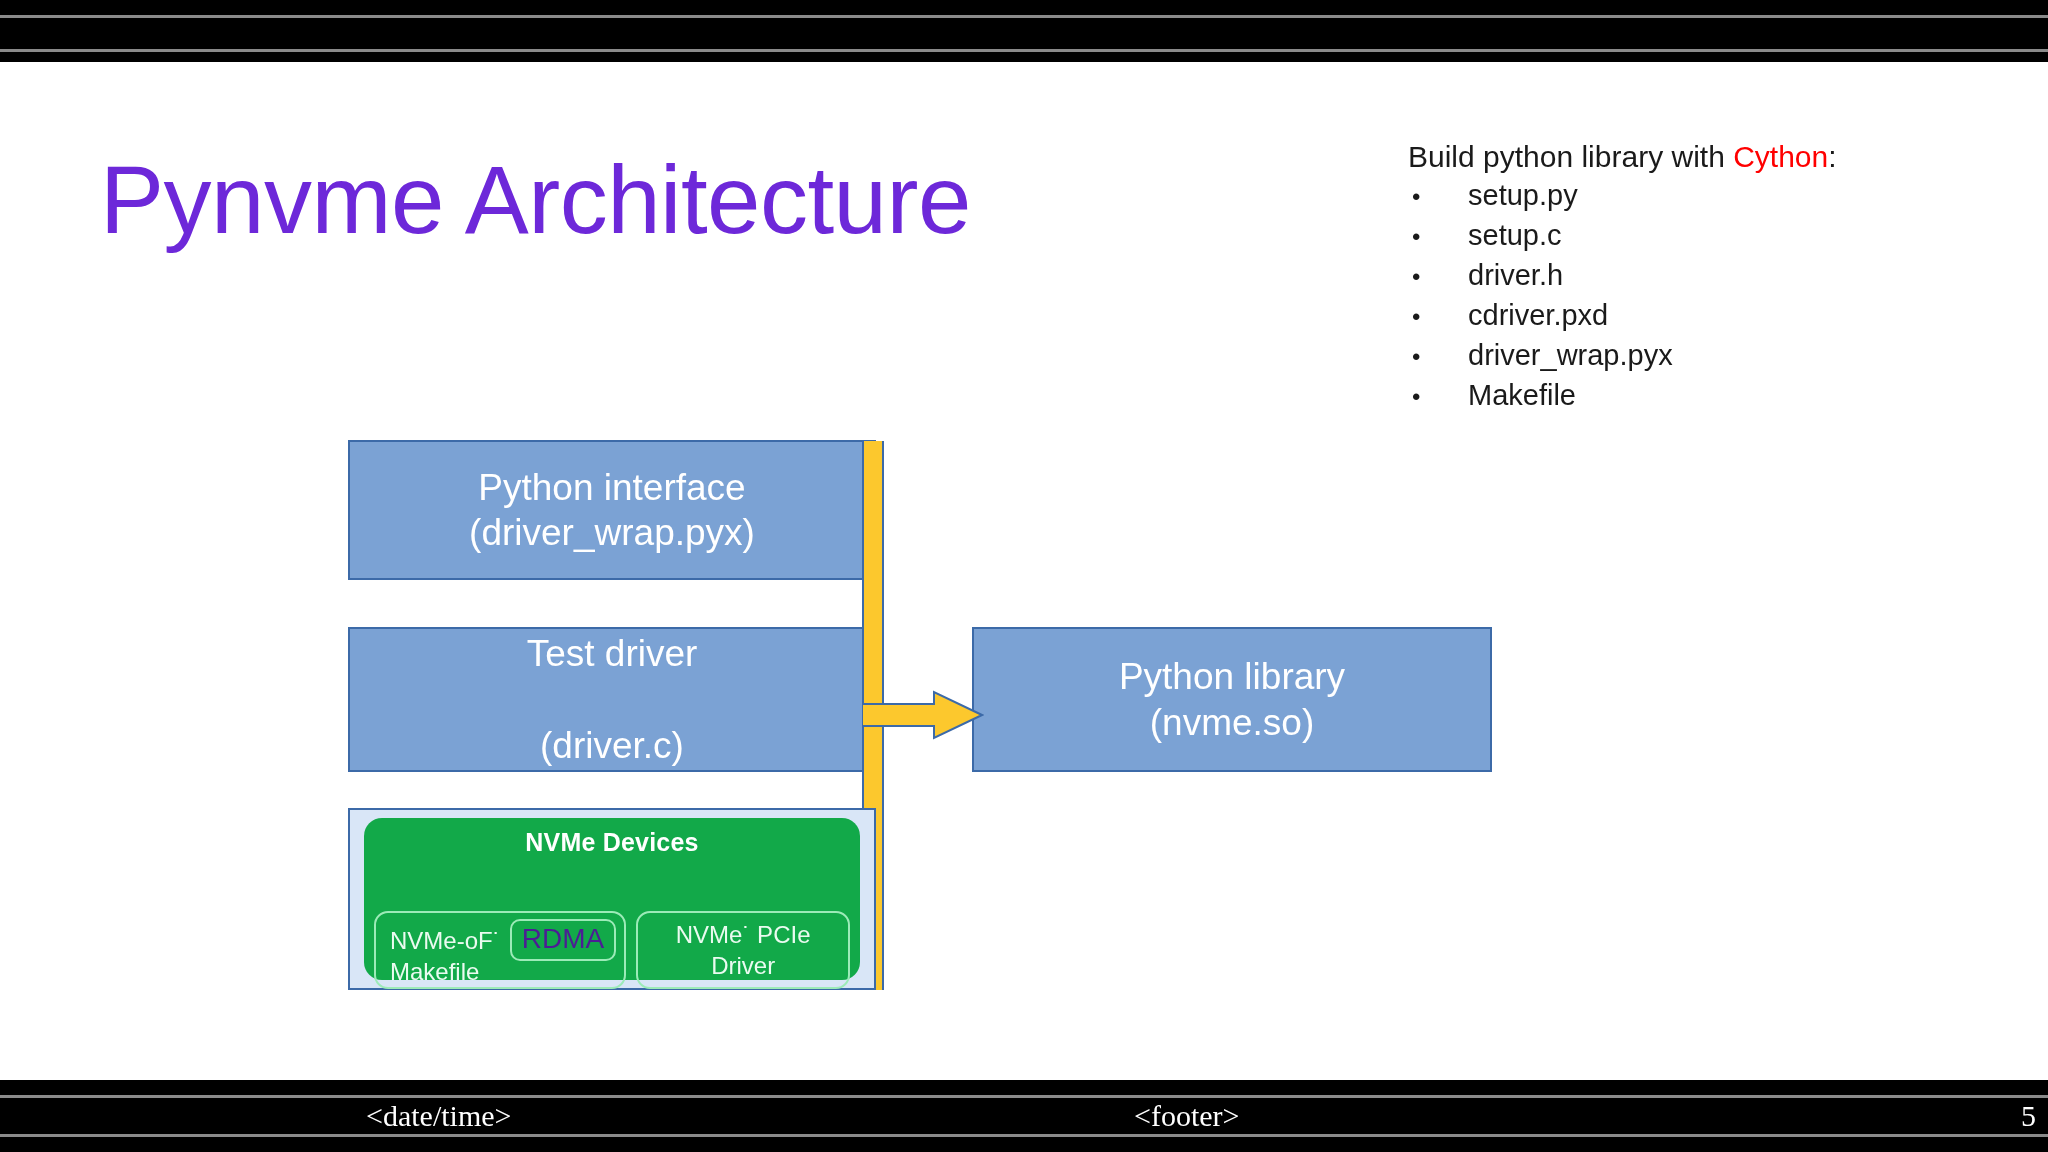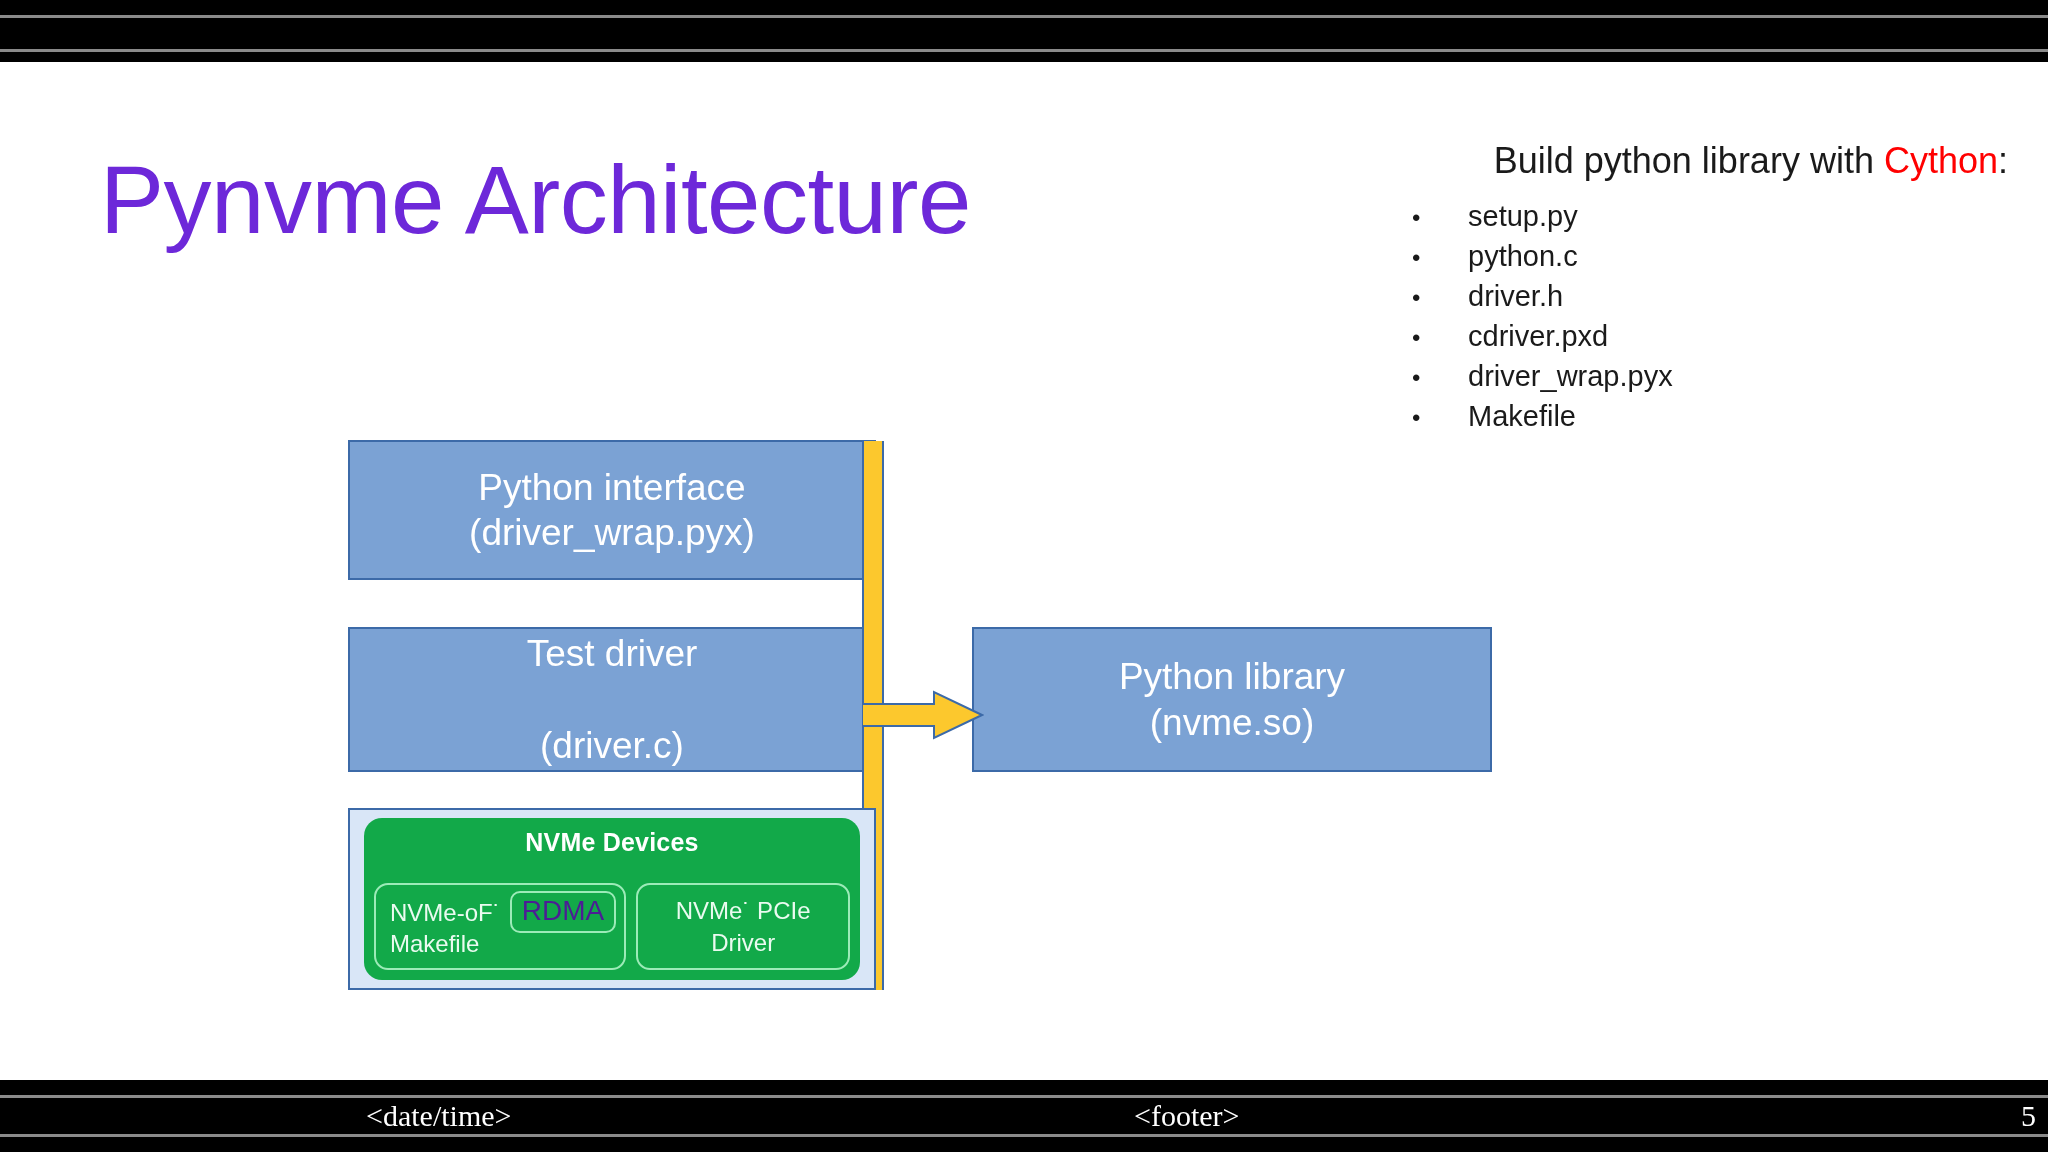--- a/index.html
+++ b/index.html
@@ -38,26 +38,25 @@
   }
 
   
   #build-note {
     position: absolute;
     left: 1408px;
     top: 138px;
     width: 600px;
   }
   #build-note-heading {
-    font-size: 36px;
+    font-size: 30px;
     color: #1a1a1a;
     line-height: 1.25;
-    margin-bottom: 14px;
+    margin-bottom: 0;
     white-space: nowrap;
-    text-align: right;
   }
   #build-note-heading .cython {
     color: #FF0000;
   }
   .note-item {
     display: flex;
     align-items: baseline;
     font-size: 29px;
     color: #1a1a1a;
     line-height: 1.33;
@@ -137,20 +136,21 @@
   #nvme-green {
     width: 100%;
     height: 100%;
     box-sizing: border-box;
     background: #12A949;
     border-radius: 18px;
     padding: 6px 10px 10px 10px;
     display: flex;
     flex-direction: column;
     align-items: center;
+    gap: 28px;
   }
   #nvme-title {
     color: #ffffff;
     font-weight: bold;
     font-size: 25px;
     letter-spacing: 0.2px;
     margin: 4px 0 6px 0;
   }
   #nvme-subboxes {
     display: flex;
@@ -229,21 +229,21 @@
 
 <div id="build-note">
   <div id="build-note-heading"><span>Build python library with </span><span class="cython">Cython</span><span>:</span></div>
 
   <div class="note-item">
     <span class="note-bullet">•</span>
     <span>setup.py</span>
   </div>
   <div class="note-item">
     <span class="note-bullet">•</span>
-    <span>python.c</span>
+    <span>setup.c</span>
   </div>
   <div class="note-item">
     <span class="note-bullet">•</span>
     <span>driver.h</span>
   </div>
   <div class="note-item">
     <span class="note-bullet">•</span>
     <span>cdriver.pxd</span>
   </div>
   <div class="note-item">

